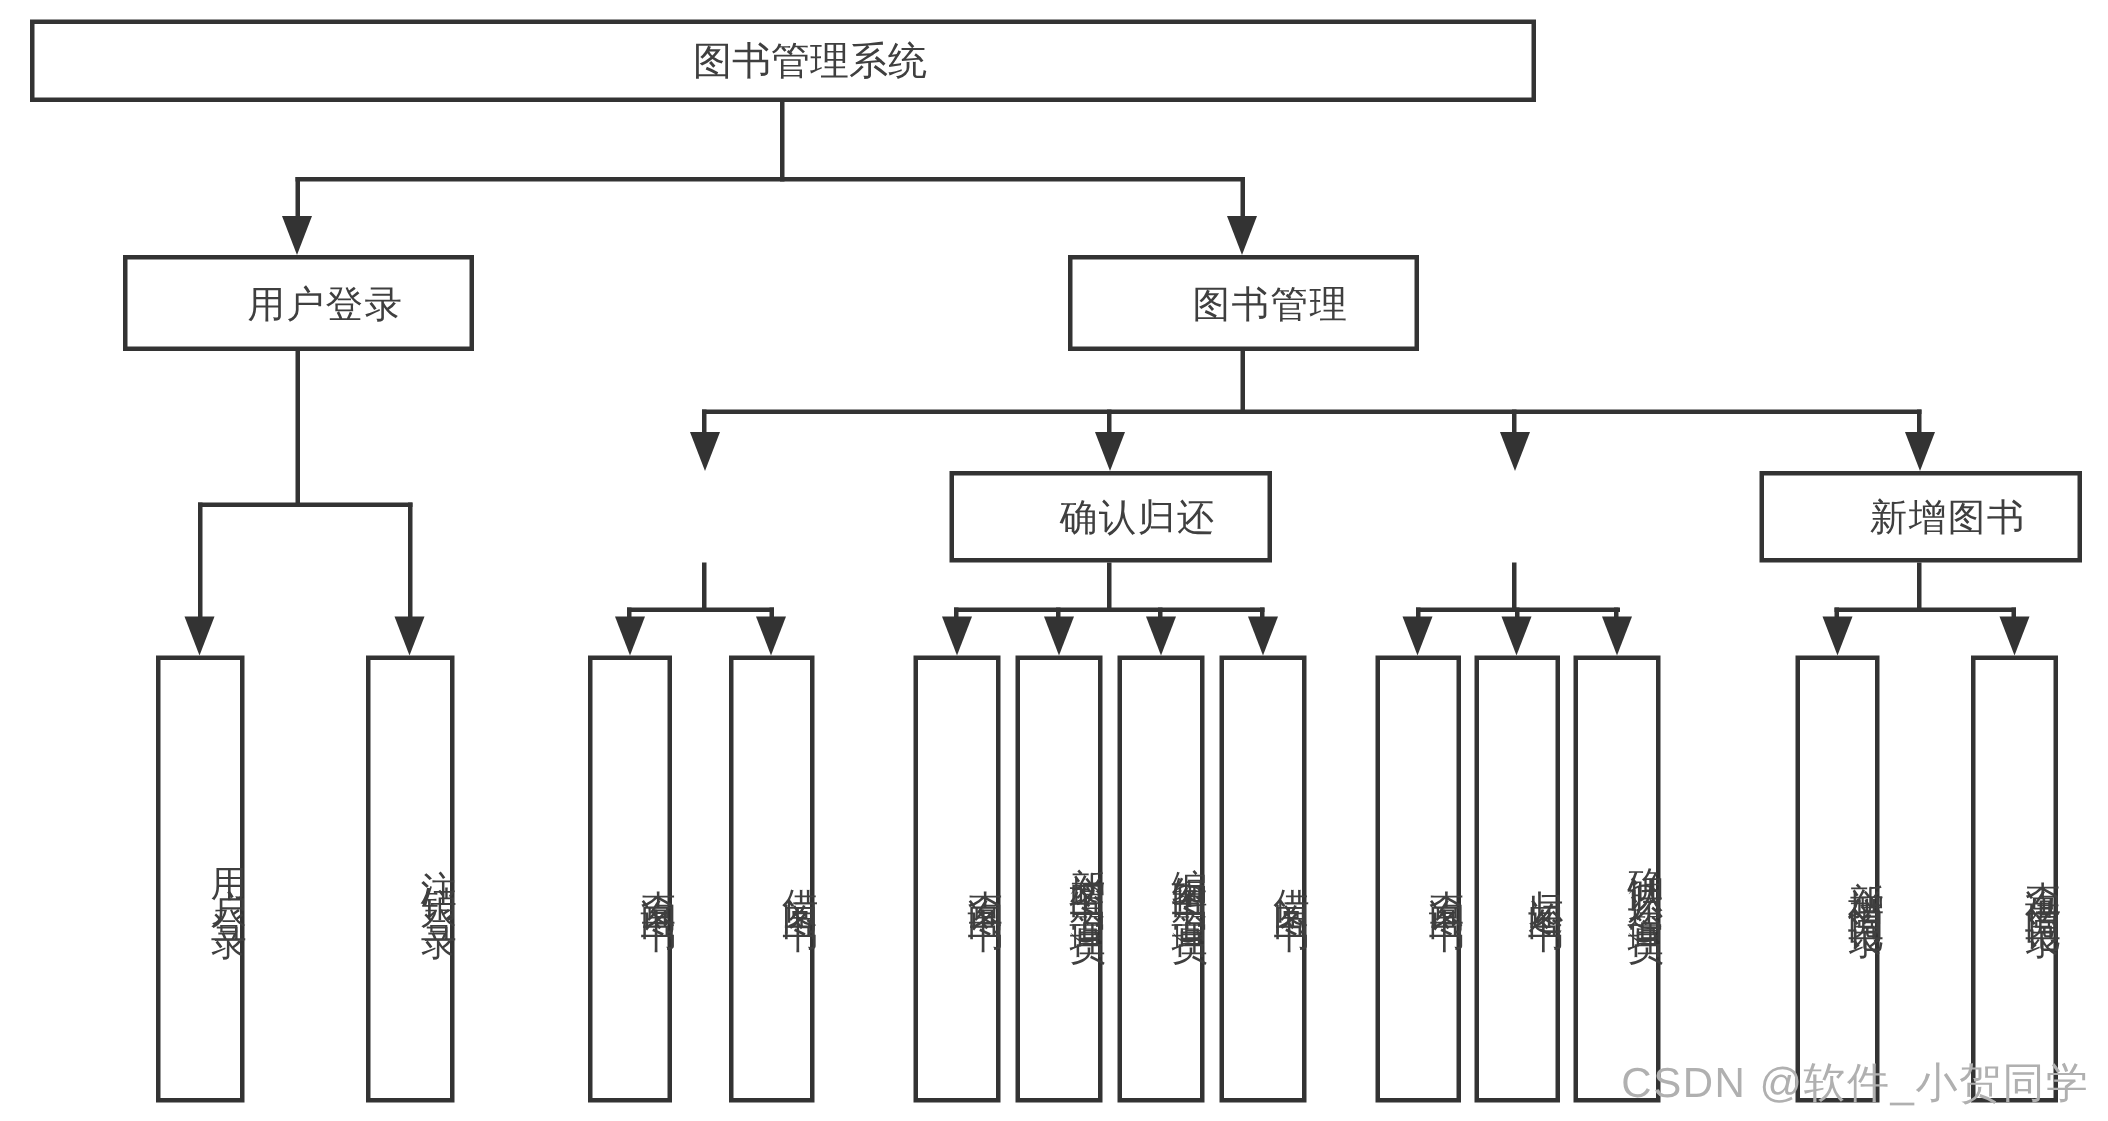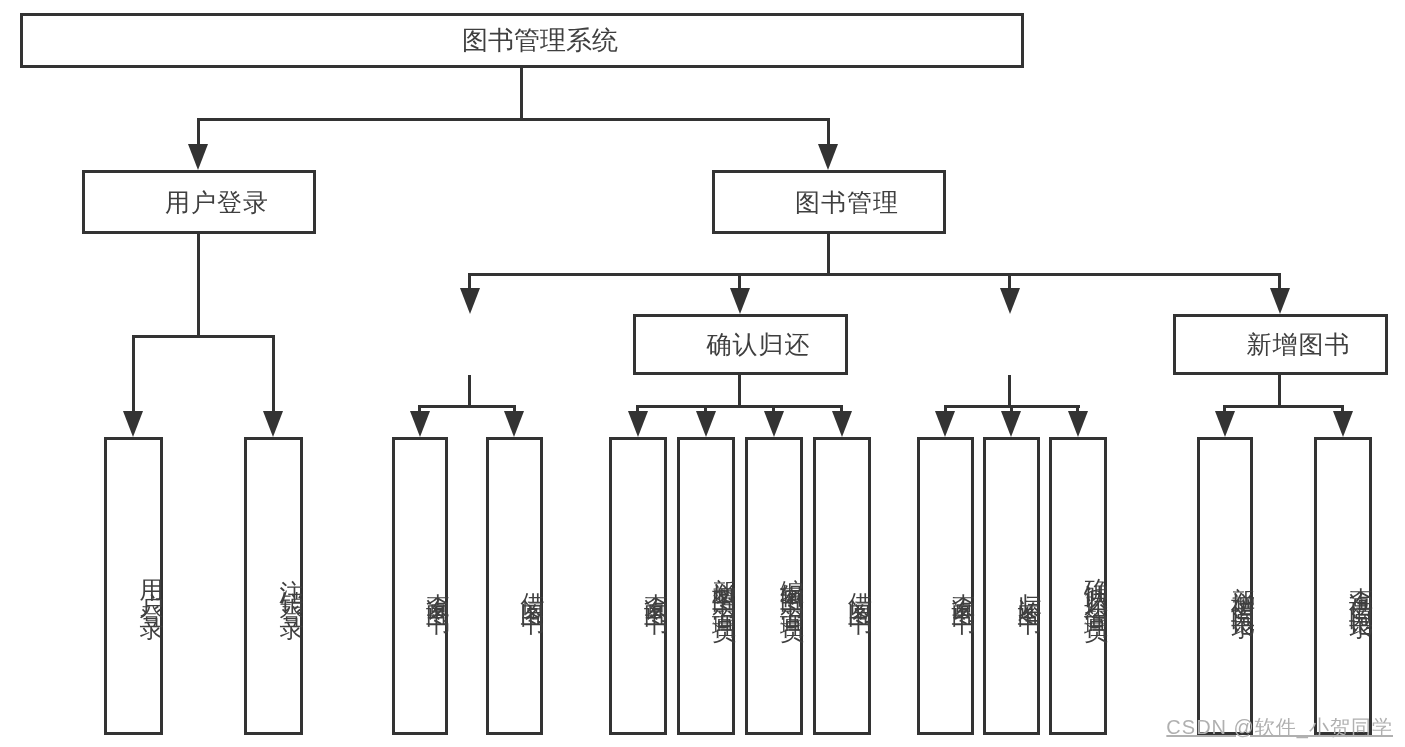--- a/index.html
+++ b/index.html
@@ -38,26 +38,25 @@
   .arrow{
     position:absolute;
     width:0;height:0;
     border-left:10px solid transparent;
     border-right:10px solid transparent;
     border-top:26px solid #333333;
   }
   .watermark{
     position:absolute;
     right:12px;bottom:6px;
-    font-size:20px;
+    font-size:28px;
     color:#b0b0b0;
     letter-spacing:1px;
     z-index:5;
     white-space:nowrap;
-    text-decoration:underline;
   }
 </style>
 </head>
 <body>
 
 <div class="canvas">
 
   <div class="node root" style="left:20px;top:13px;width:1004px;height:55px;">
     <span>图书管理系统</span>
   </div>

